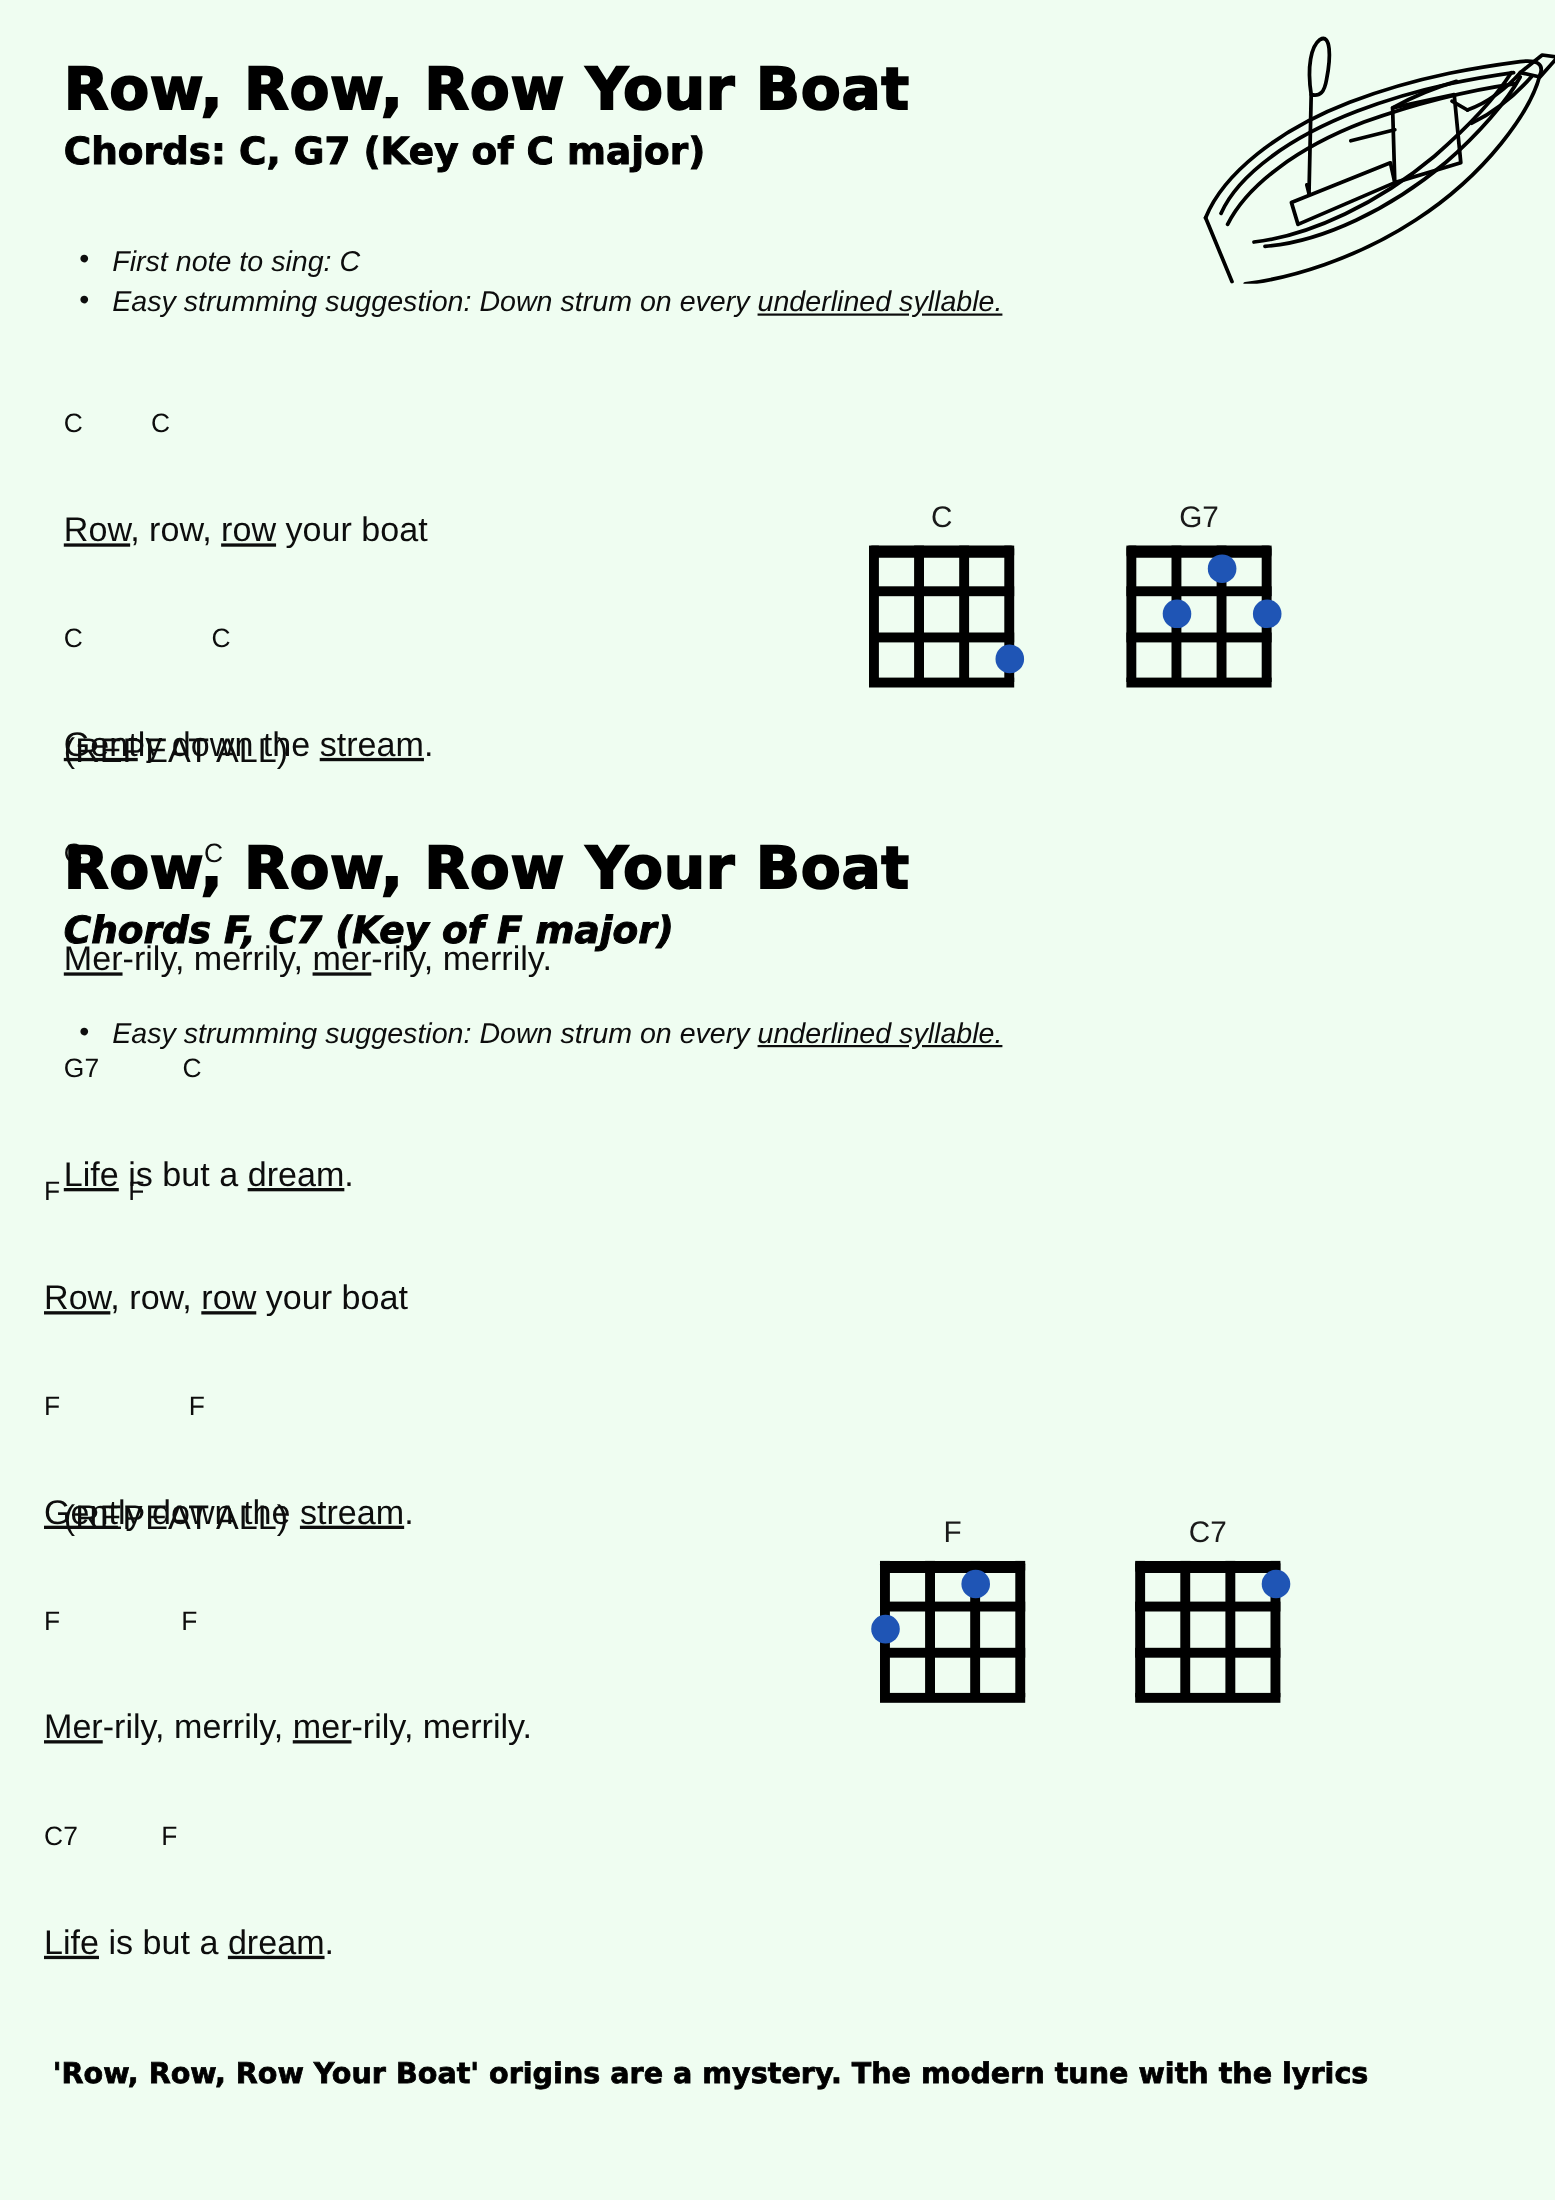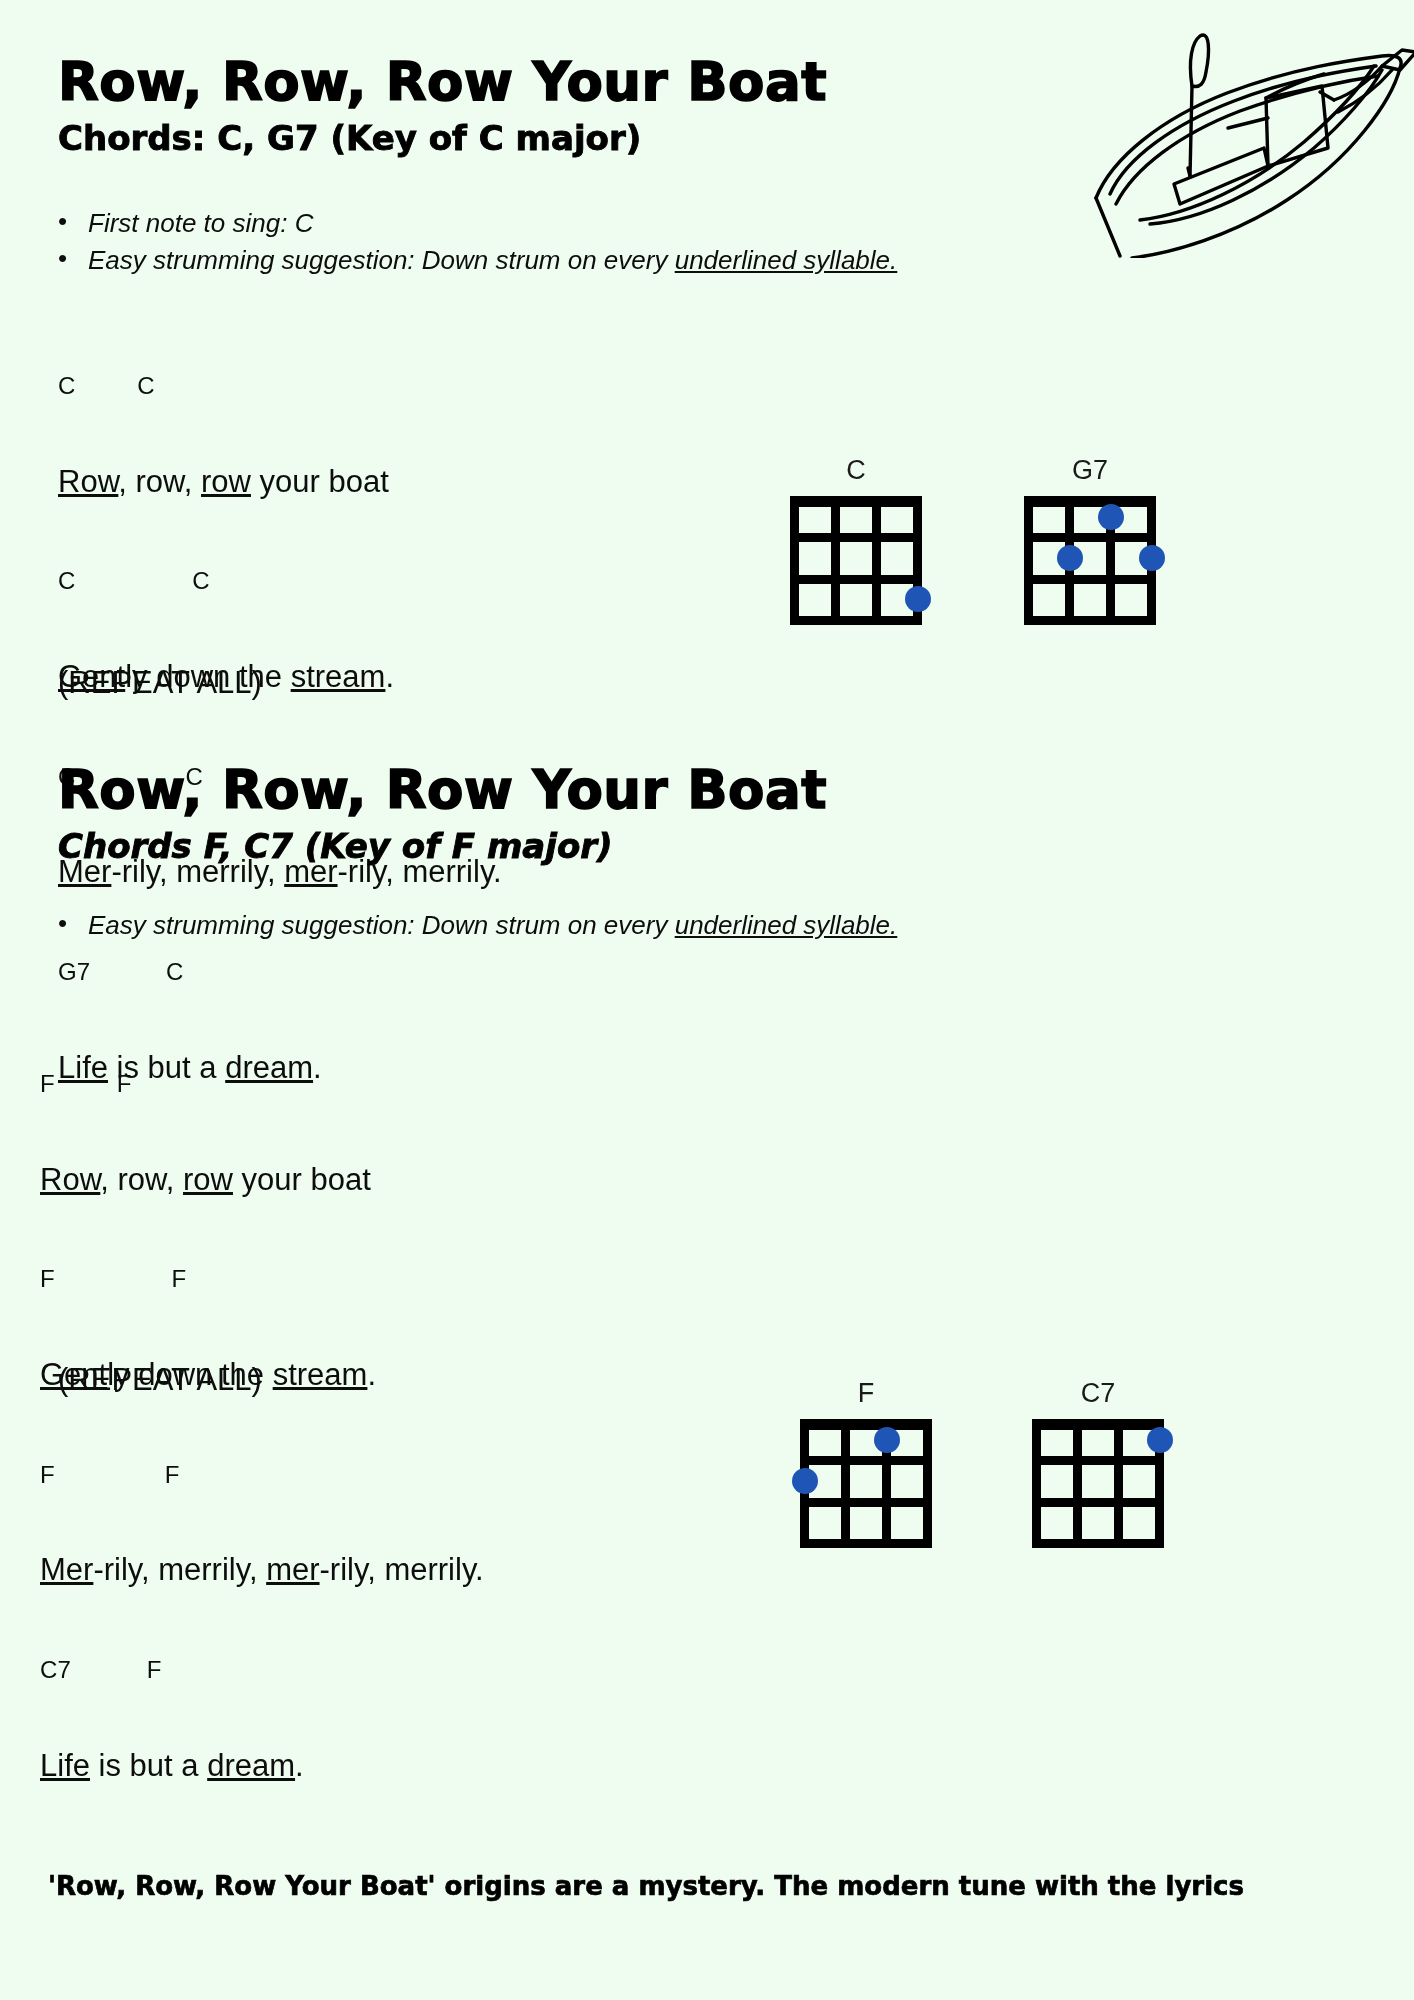--- a/index.html
+++ b/index.html
@@ -32,21 +32,21 @@
     font-weight: 700;
     font-size: 34px;
     line-height: 1.1;
     color: #000;
     margin: 0;
     -webkit-text-stroke: 0.9px #000;
   }
 
   
   ul.tips {
-    margin: 0;
+    margin: 14px;
     padding: 0 0 0 58px;
     list-style: none;
   }
   ul.tips li {
     font-style: italic;
     font-size: 26px;
     line-height: 1.42;
     position: relative;
     padding-left: 30px;
     white-space: nowrap;

